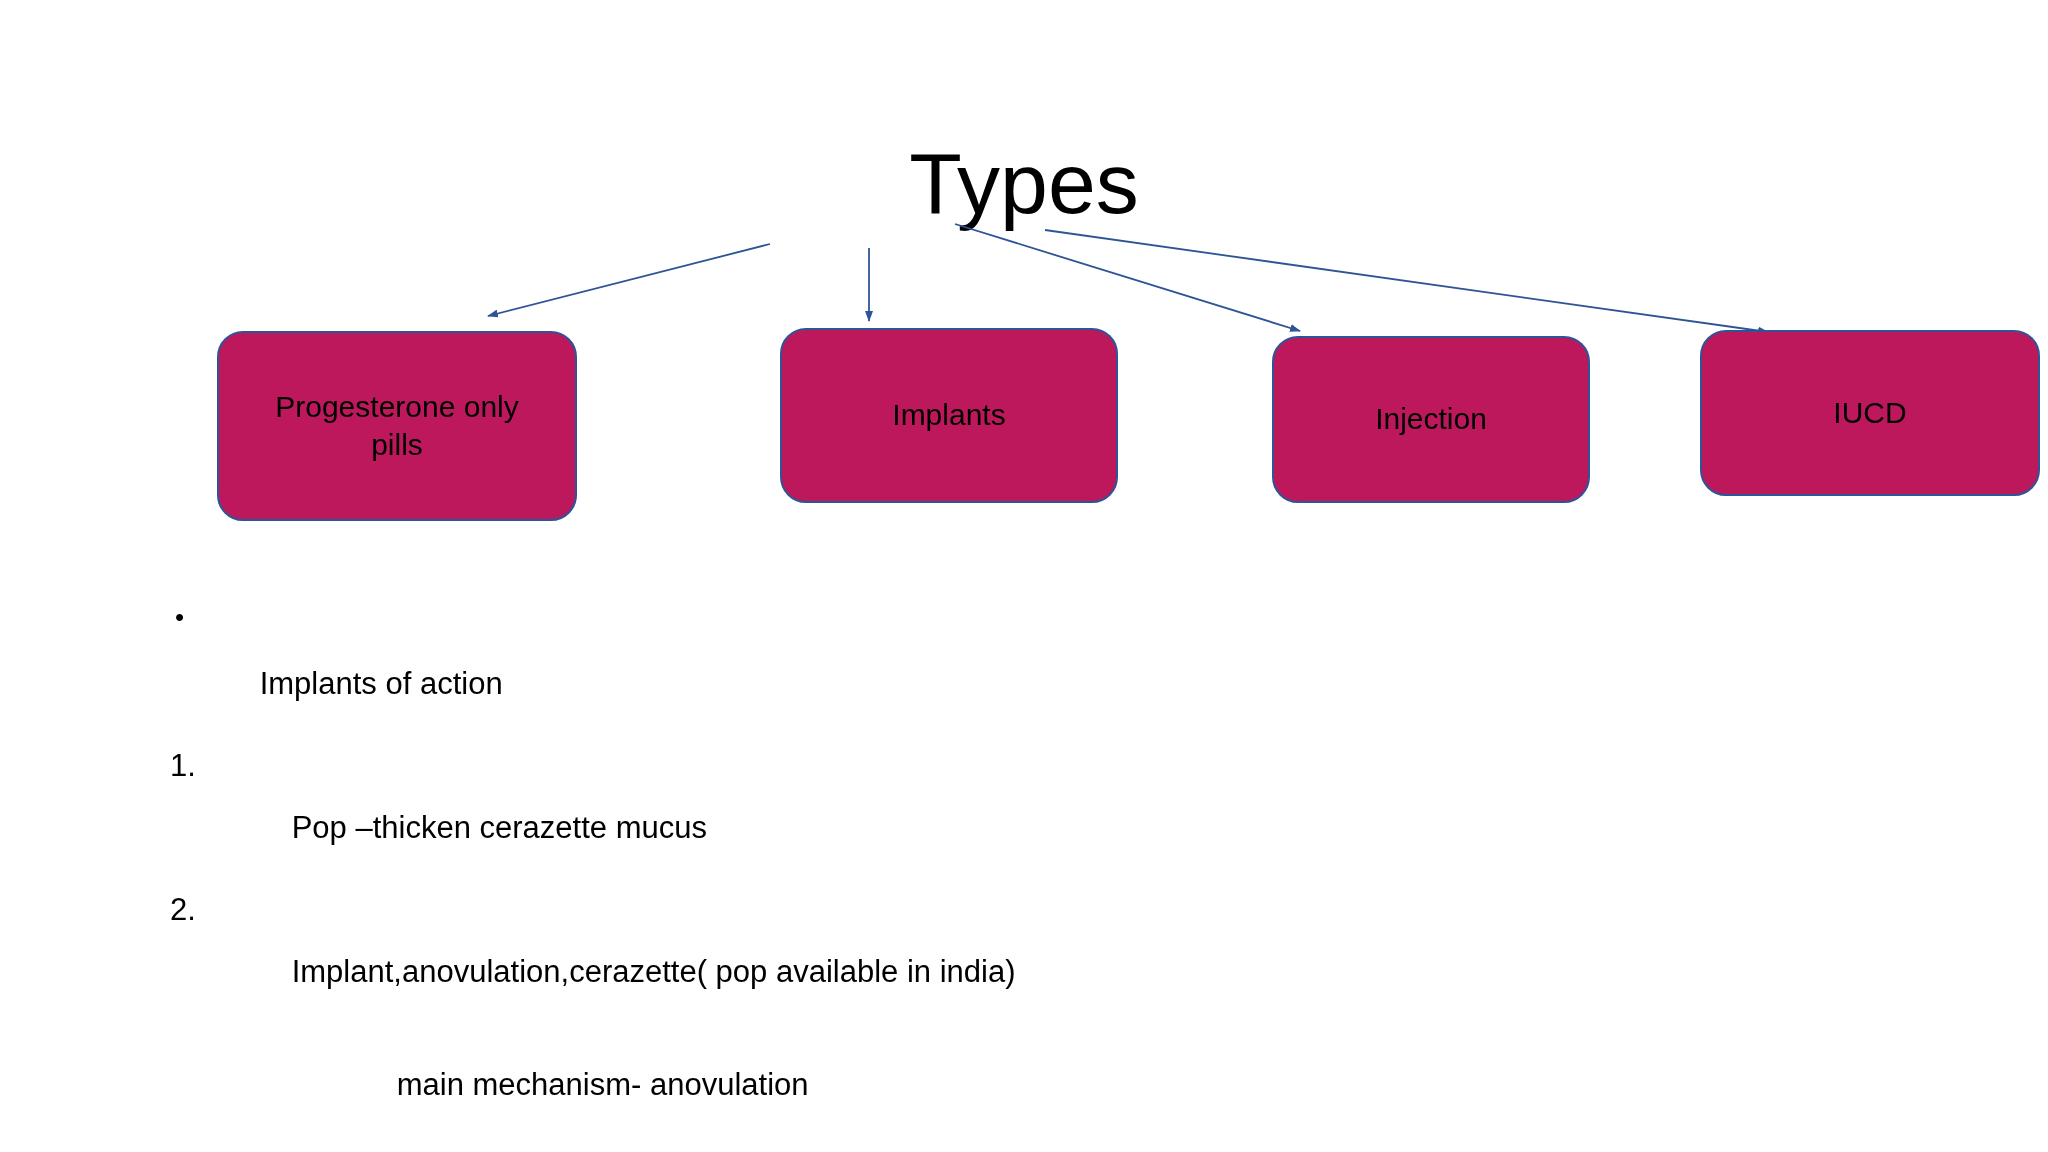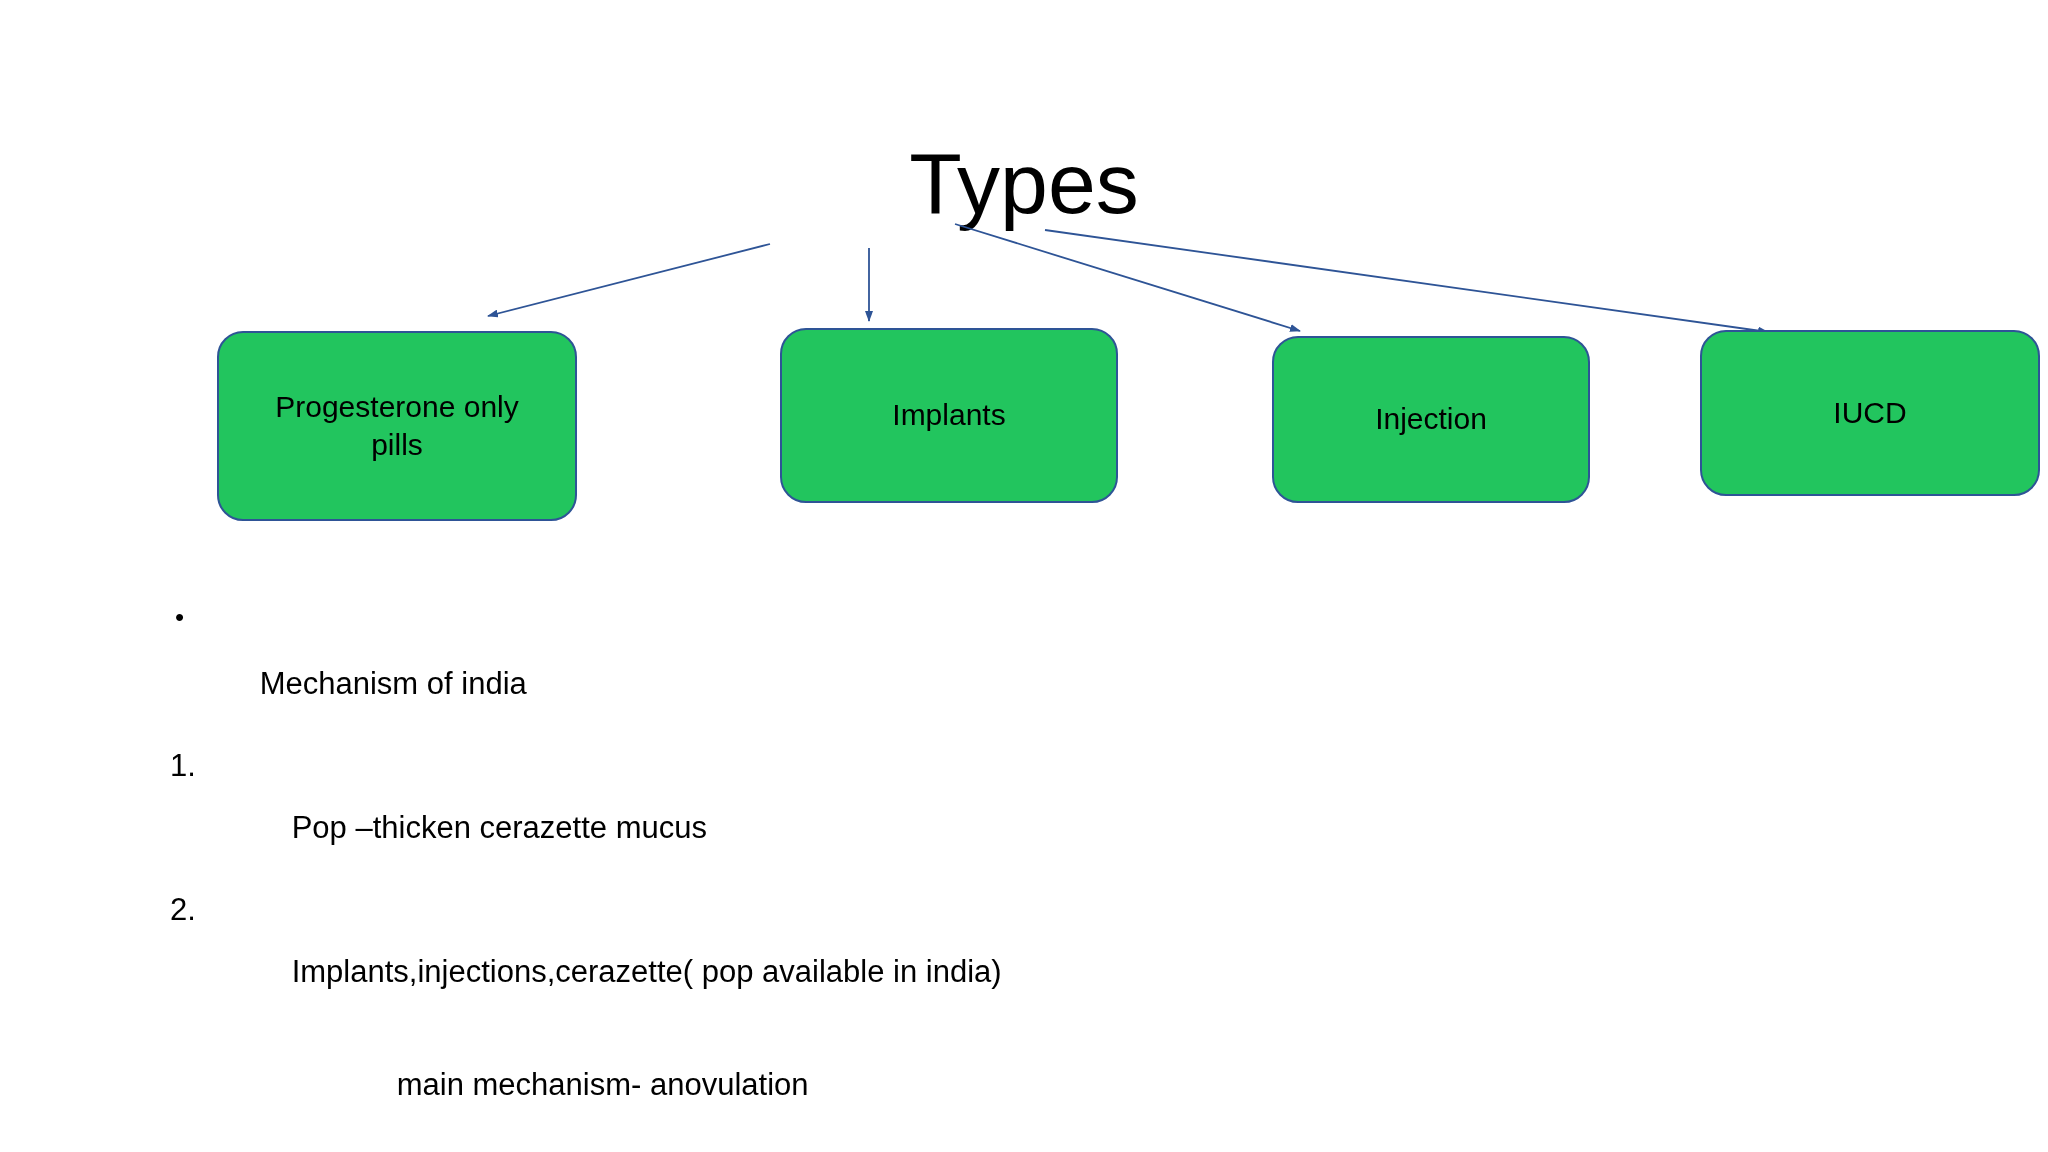--- a/index.html
+++ b/index.html
@@ -39,21 +39,21 @@
     top: 0;
     width: 2048px;
     height: 1152px;
     pointer-events: none;
   }
 
   
   .node {
     position: absolute;
     box-sizing: border-box;
-    background: #22c55e;
+    background: #be185d;
     border: 2.5px solid #2E5496;
     border-radius: 26px;
     display: flex;
     align-items: center;
     justify-content: center;
     text-align: center;
     font-size: 30px;
     line-height: 1.28;
     color: #000000;
     padding: 6px 18px;
@@ -144,31 +144,31 @@
   </div>
 
   <div class="node" id="node-iucd">
     <span class="node-label">IUCD</span>
   </div>
 
   <div id="body-block">
 
     <div class="line bulleted">
       <span class="marker">•</span>
-      <span>Mechanism of india</span>
+      <span>Implants of action</span>
     </div>
 
     <div class="line numbered">
       <span class="marker">1.</span>
       <span>Pop –thicken cerazette mucus</span>
     </div>
 
     <div class="line numbered">
       <span class="marker">2.</span>
-      <span>Implants,injections,cerazette( pop available in india)</span>
+      <span>Implant,anovulation,cerazette( pop available in india)</span>
     </div>
 
     <div class="line indent-1">
       <span>main mechanism- anovulation</span>
     </div>
 
     <div class="line indent-2">
       
     </div>
 

